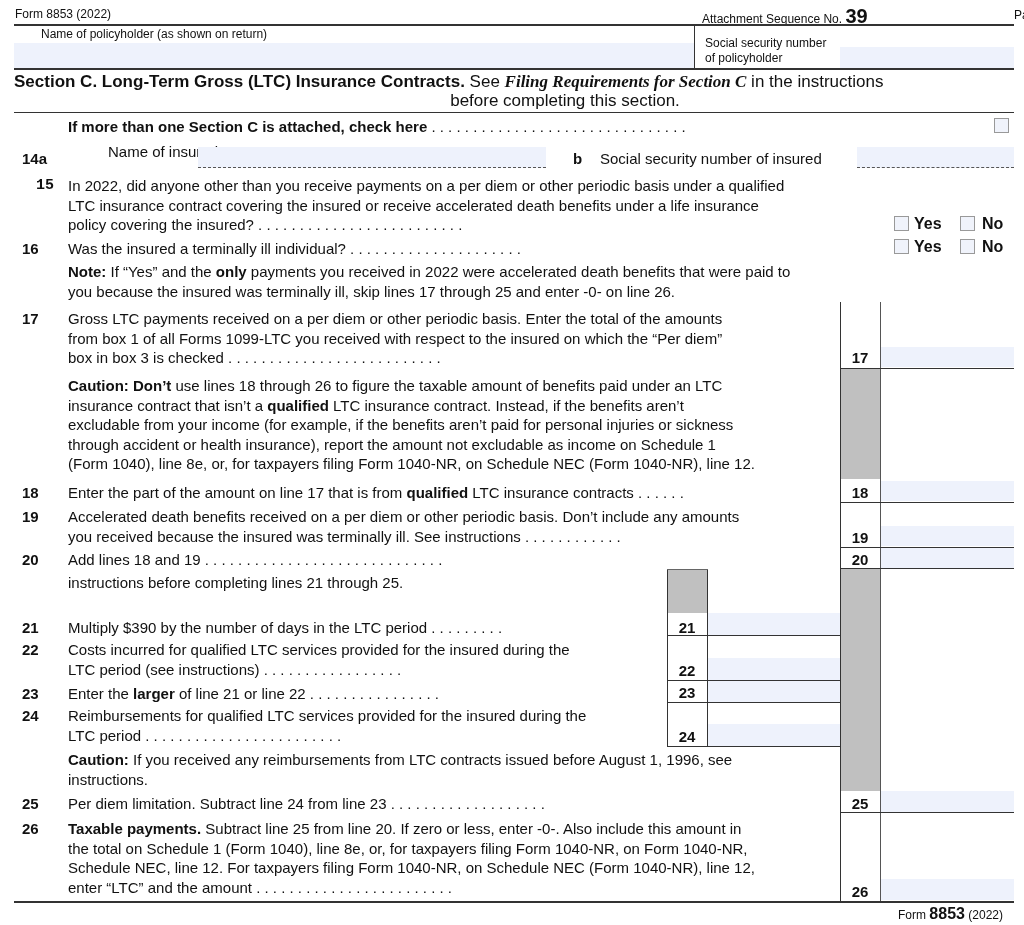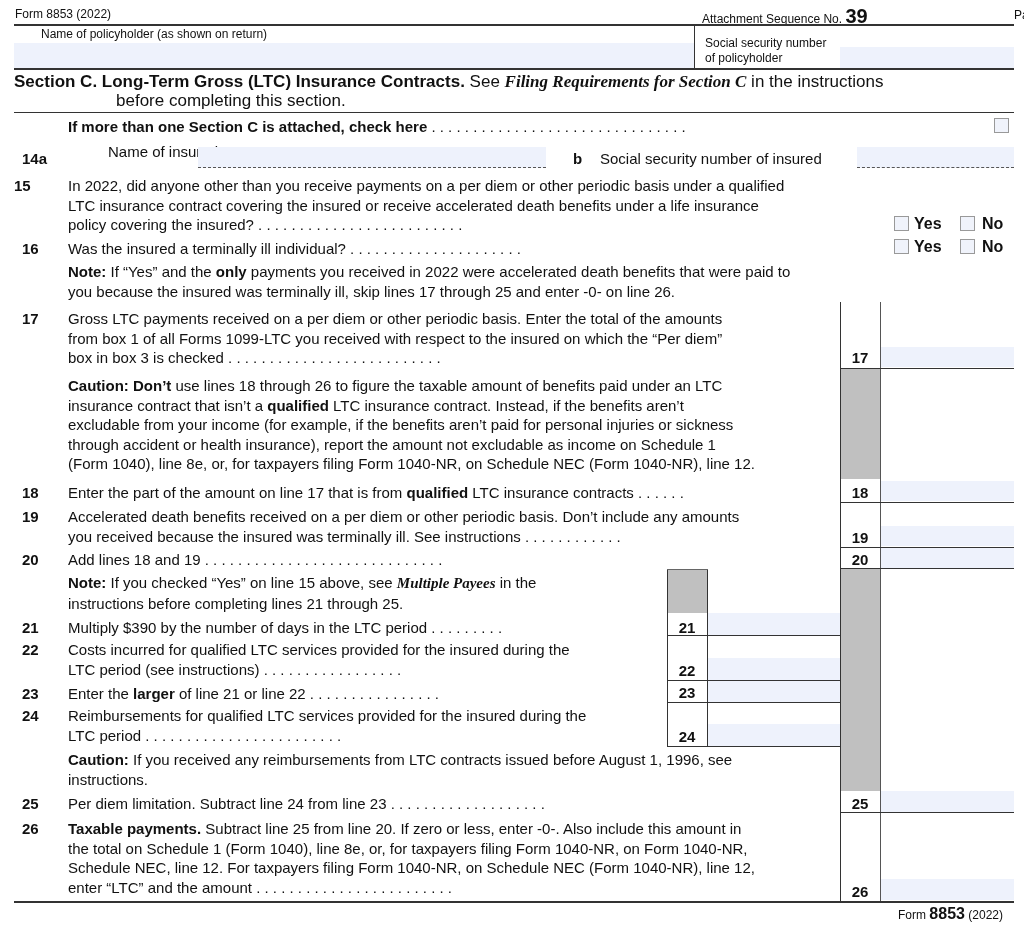--- a/index.html
+++ b/index.html
@@ -38,38 +38,38 @@
 <div class="vline" style="left:694px;top:25px;height:44px;"></div>
 <div class="abs hdr-small" style="left:705px;top:36px;line-height:15px;">
   <div>Social security number</div>
   <div>of policyholder</div>
 </div>
 <div class="abs field-bg" style="left:840px;top:47px;width:174px;height:21px;"></div>
 <div class="hline" style="left:14px;top:68px;width:1000px;height:2px;"></div>
 
 <div class="abs" style="left:14px;top:72px;font-size:17px;line-height:19px;width:1000px;">
   <b>Section C.  Long-Term Gross (LTC) Insurance Contracts.</b><span> See </span><b><i>Filing Requirements for Section C</i></b><span> in the instructions</span>
-  <div style="padding-left:102px;">before completing this section.</div>
+  <div style="padding-left:102px;text-align:center;">before completing this section.</div>
 </div>
 <div class="hline" style="left:14px;top:112px;width:1000px;height:1px;"></div>
 
 <div class="abs t" style="left:68px;top:117px;">
   <b>If more than one Section C is attached, check here</b>
   <span class="dotfill">. . . . . . . . . . . . . . . . . . . . . . . . . . . . . . .</span>
 </div>
 <div class="cb" style="left:994px;top:118px;"></div>
 
 <div class="abs num" style="left:22px;top:150px;">14a</div>
 <div class="abs t" style="left:68px;top:142px;margin-left:40px;">Name of insured</div>
 <div class="abs field-bg" style="left:198px;top:147px;width:348px;height:21px;border-bottom:1px dashed #555;"></div>
 <div class="abs num" style="left:573px;top:150px;">b</div>
 <div class="abs t" style="left:600px;top:149px;">Social security number of insured</div>
 <div class="abs field-bg" style="left:857px;top:147px;width:157px;height:21px;border-bottom:1px dashed #555;"></div>
 
-<div class="abs num" style="left:14px;top:177px;">15</div>
+<div class="abs num" style="left:36px;top:177px;font-family:Liberation Mono, monospace;">15</div>
 <div class="abs t" style="left:68px;top:176px;width:815px;">
   <div>In 2022, did anyone other than you receive payments on a per diem or other periodic basis under a qualified</div>
   <div>LTC insurance contract covering the insured or receive accelerated death benefits under a life insurance</div>
   <div>policy covering the insured? . . . . . . . . . . . . . . . . . . . . . . . . .</div>
 </div>
 <div class="cb" style="left:894px;top:216px;"></div>
 <div class="yn" style="left:914px;top:215px;">Yes</div>
 <div class="cb" style="left:960px;top:216px;"></div>
 <div class="yn" style="left:982px;top:215px;">No</div>
 
@@ -122,21 +122,20 @@
 <div class="box-label" style="left:840px;top:529px;width:40px;">19</div>
 <div class="abs field-bg" style="left:881px;top:526px;width:133px;height:20px;"></div>
 <div class="hline" style="left:840px;top:547px;width:174px;height:1px;"></div>
 
 <div class="abs num" style="left:22px;top:551px;">20</div>
 <div class="abs t" style="left:68px;top:550px;">Add lines 18 and 19 . . . . . . . . . . . . . . . . . . . . . . . . . . . . .</div>
 <div class="box-label" style="left:840px;top:551px;width:40px;">20</div>
 <div class="abs field-bg" style="left:881px;top:548px;width:133px;height:20px;"></div>
 <div class="hline" style="left:840px;top:568px;width:174px;height:1px;"></div>
 <div class="abs t justify" style="left:68px;top:573px;width:585px;">
-  <div><b>Note:</b><span> If you checked “Yes” on line 15 above, see </span><b><i>Multiple Payees</i></b><span> in the</span></div>
   <div>instructions before completing lines 21 through 25.</div>
 </div>
 
 <div class="shade" style="left:841px;top:569px;width:39px;height:222px;"></div>
 
 <div class="vline" style="left:667px;top:569px;height:177px;"></div>
 <div class="vline" style="left:707px;top:569px;height:177px;"></div>
 <div class="hline" style="left:667px;top:569px;width:41px;height:1px;background:#666;"></div>
 <div class="shade" style="left:668px;top:570px;width:39px;height:43px;"></div>
 

